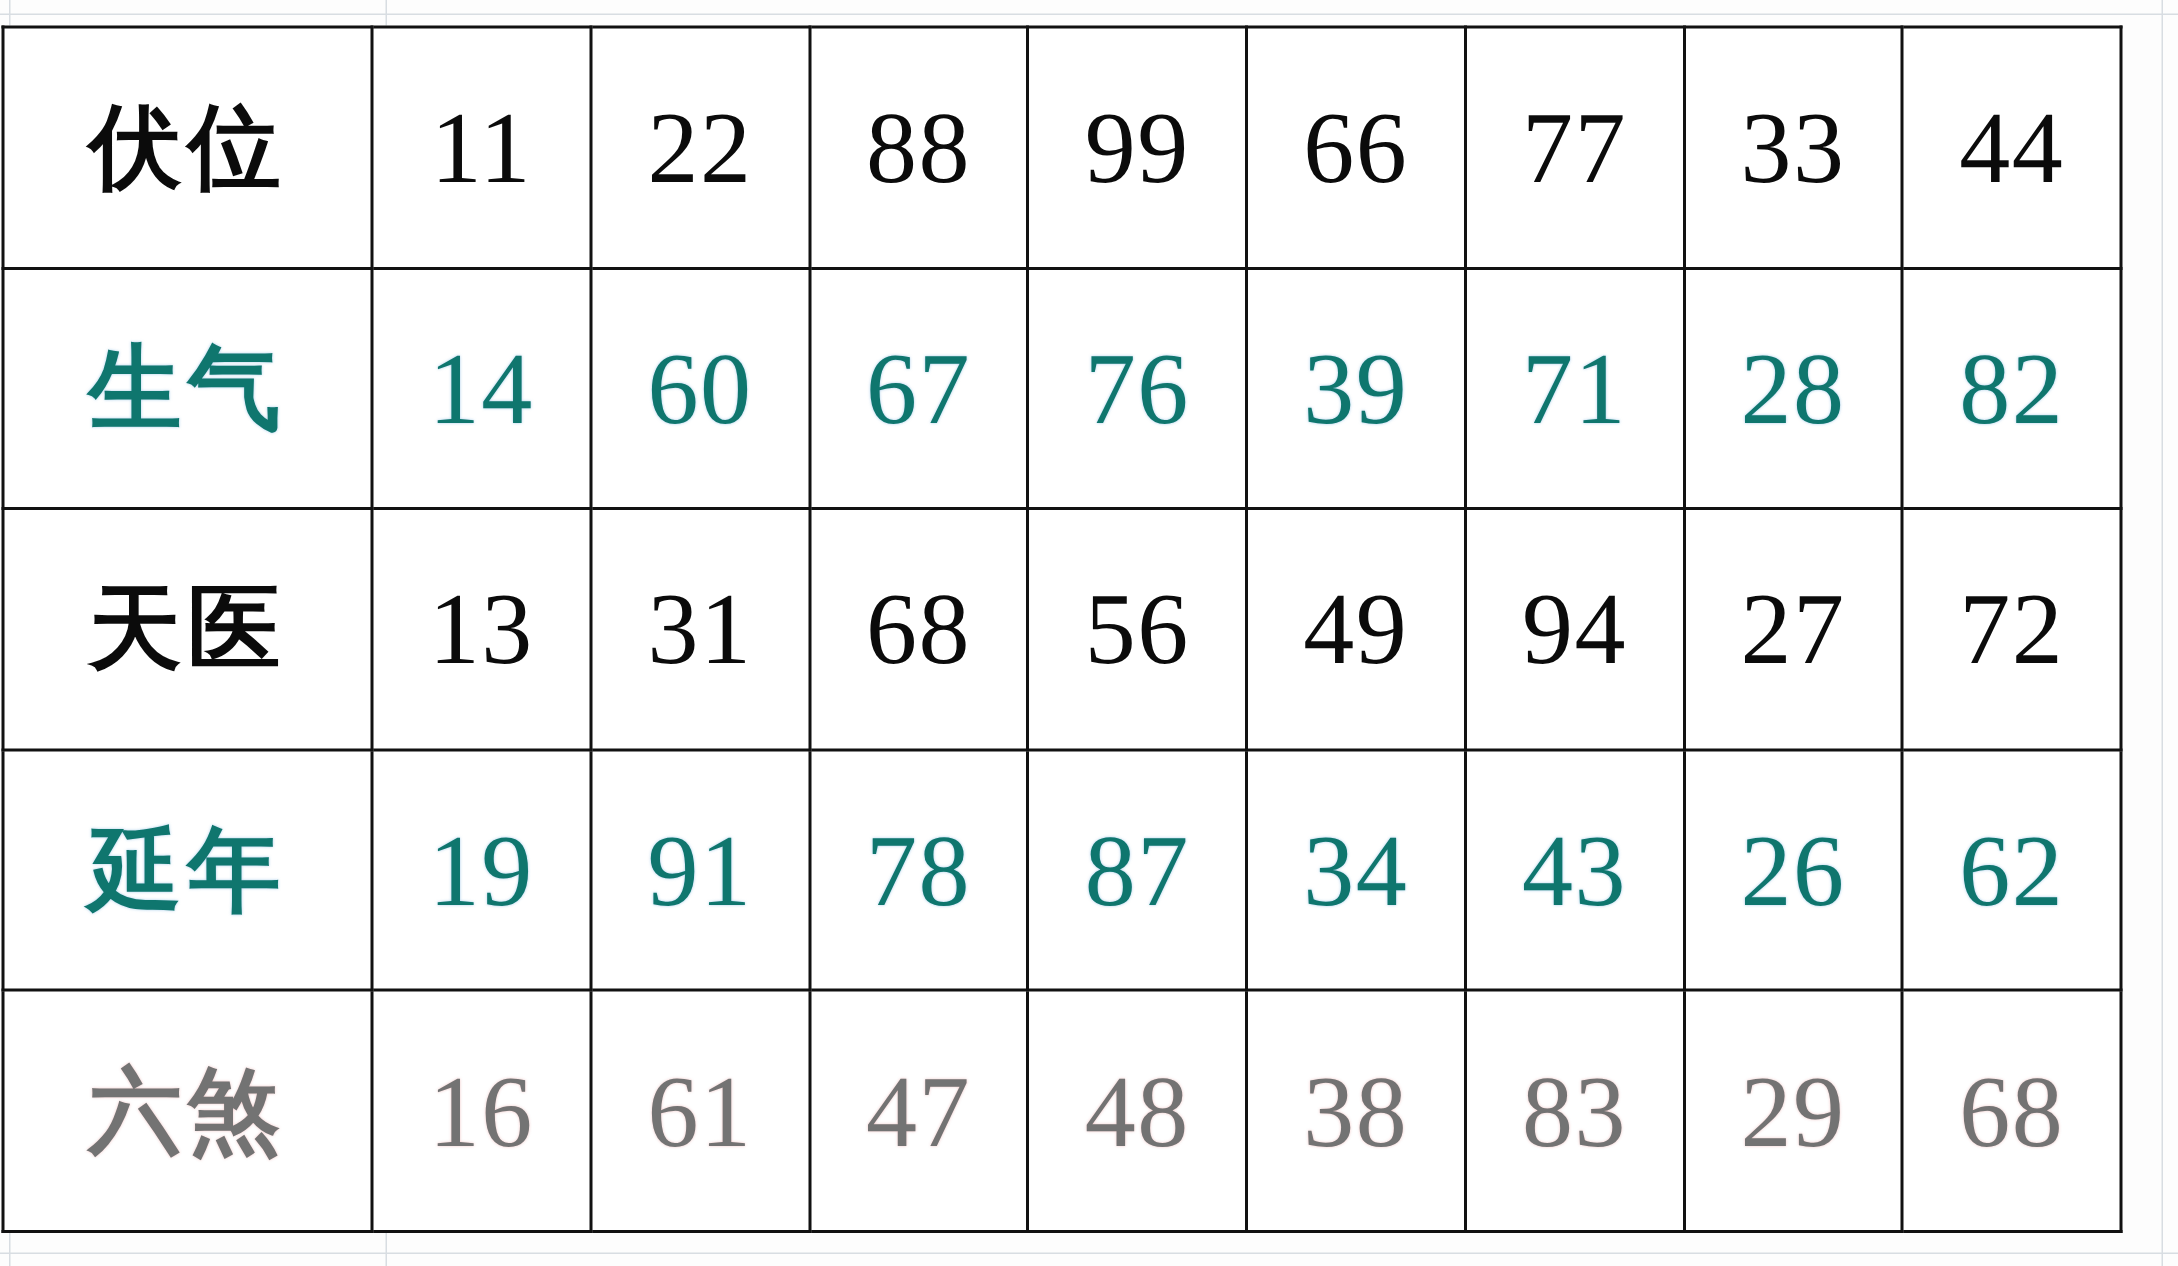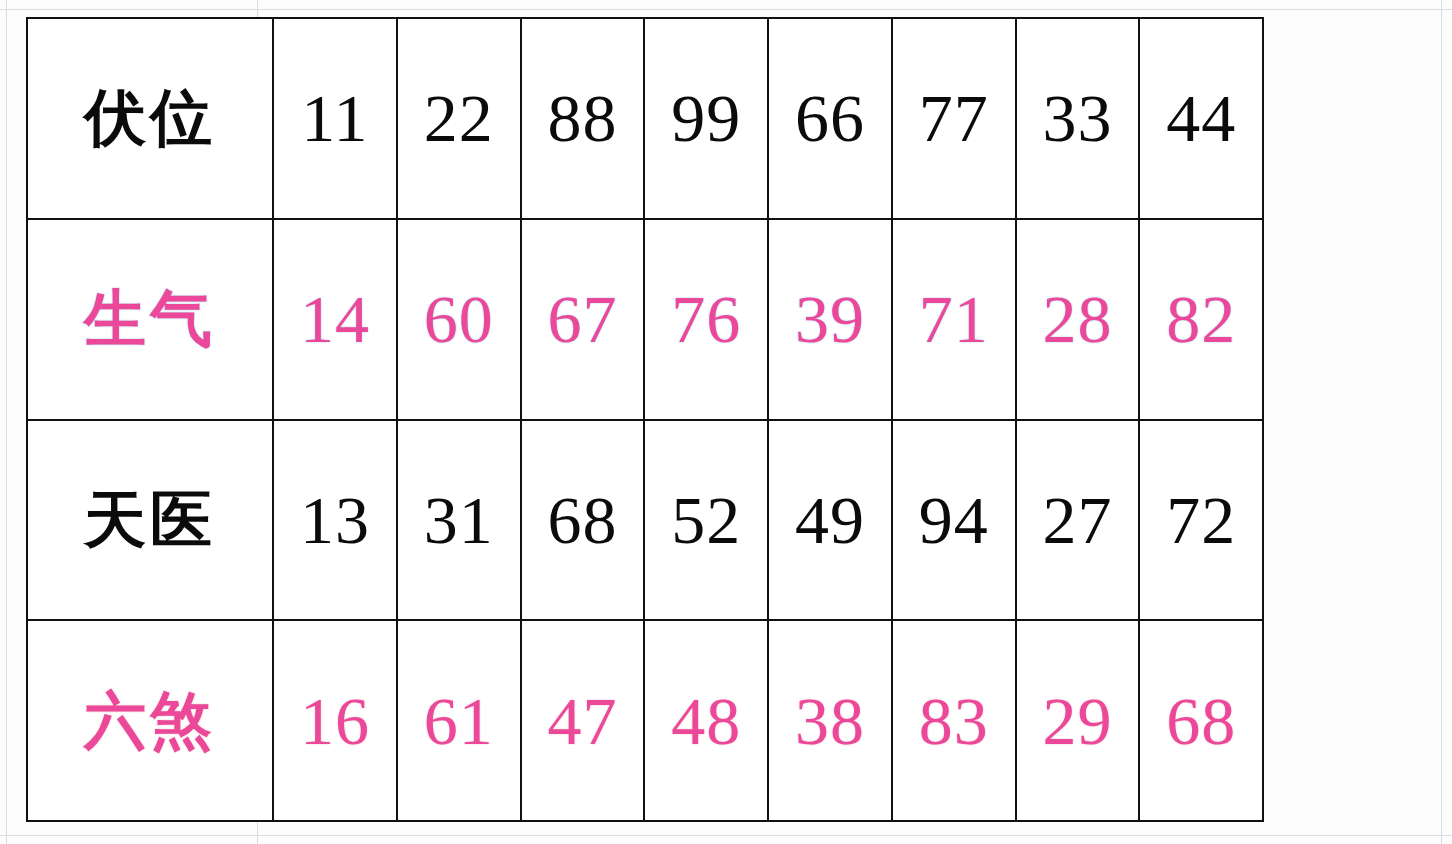--- a/index.html
+++ b/index.html
@@ -39,23 +39,23 @@
     position: absolute;
     left: 0;
     right: 0;
     height: 1px;
     background: #d8dde2;
   }
 
   
   #grid-table {
     position: absolute;
-    left: 26px;
+    left: 1px;
     top: 17px;
-    width: 1238px;
+    width: 1414px;
     height: 805px;
     border-collapse: collapse;
     table-layout: fixed;
     background: #ffffff;
     box-sizing: border-box;
   }
   #grid-table td {
     border: 2.5px solid #111111;
     text-align: center;
     vertical-align: middle;
@@ -78,22 +78,22 @@
   
   td.num-cell {
     font-family: "Liberation Serif", "DejaVu Serif", serif;
     font-size: 68px;
     font-weight: 400;
     letter-spacing: 1px;
   }
 
   
   .c-black { color: #0b0b0b; }
-  .c-blue  { color: #ec4899; text-shadow: 0 0 2px rgba(90,160,215,0.55); }
-  .c-red   { color: #ec4899; text-shadow: 0 0 2px rgba(210,90,90,0.35); }
+  .c-blue  { color: #0f766e; text-shadow: 0 0 2px rgba(90,160,215,0.55); }
+  .c-red   { color: #737373; text-shadow: 0 0 2px rgba(210,90,90,0.35); }
 </style>
 </head>
 <body>
 
 <div id="canvas">
 
   <div class="bg-grid">
     <div class="v" style="left:6px;"></div>
     <div class="v" style="left:257px;"></div>
     <div class="v" style="left:1441px;"></div>
@@ -123,25 +123,36 @@
           <td class="num-cell c-blue">39</td>
           <td class="num-cell c-blue">71</td>
           <td class="num-cell c-blue">28</td>
           <td class="num-cell c-blue">82</td>
         </tr>
         <tr>
           <td class="label-cell c-black">天医</td>
           <td class="num-cell c-black">13</td>
           <td class="num-cell c-black">31</td>
           <td class="num-cell c-black">68</td>
-          <td class="num-cell c-black">52</td>
+          <td class="num-cell c-black">56</td>
           <td class="num-cell c-black">49</td>
           <td class="num-cell c-black">94</td>
           <td class="num-cell c-black">27</td>
           <td class="num-cell c-black">72</td>
+        </tr>
+        <tr>
+          <td class="label-cell c-blue">延年</td>
+          <td class="num-cell c-blue">19</td>
+          <td class="num-cell c-blue">91</td>
+          <td class="num-cell c-blue">78</td>
+          <td class="num-cell c-blue">87</td>
+          <td class="num-cell c-blue">34</td>
+          <td class="num-cell c-blue">43</td>
+          <td class="num-cell c-blue">26</td>
+          <td class="num-cell c-blue">62</td>
         </tr>
         <tr>
           <td class="label-cell c-red">六煞</td>
           <td class="num-cell c-red">16</td>
           <td class="num-cell c-red">61</td>
           <td class="num-cell c-red">47</td>
           <td class="num-cell c-red">48</td>
           <td class="num-cell c-red">38</td>
           <td class="num-cell c-red">83</td>
           <td class="num-cell c-red">29</td>

